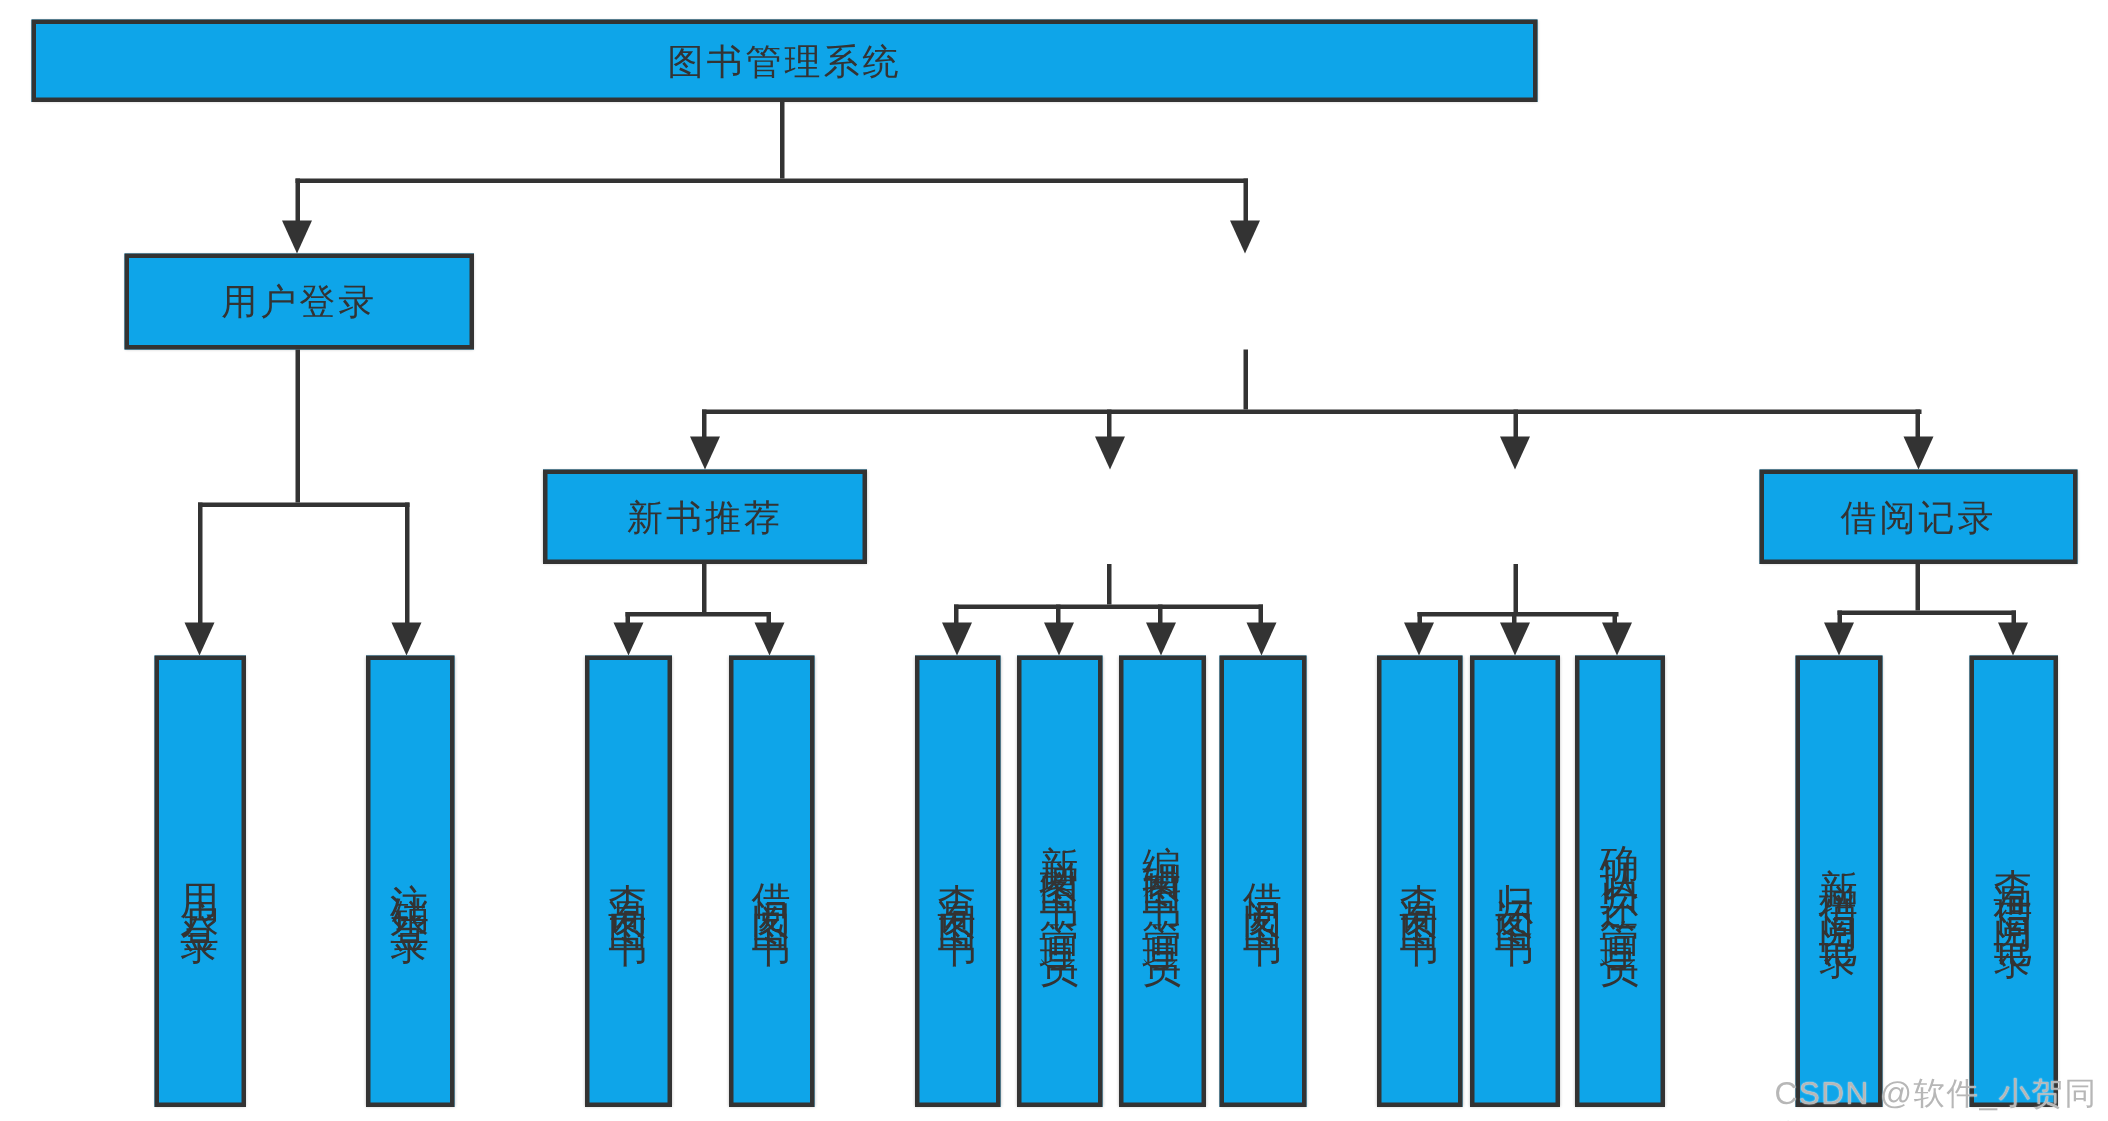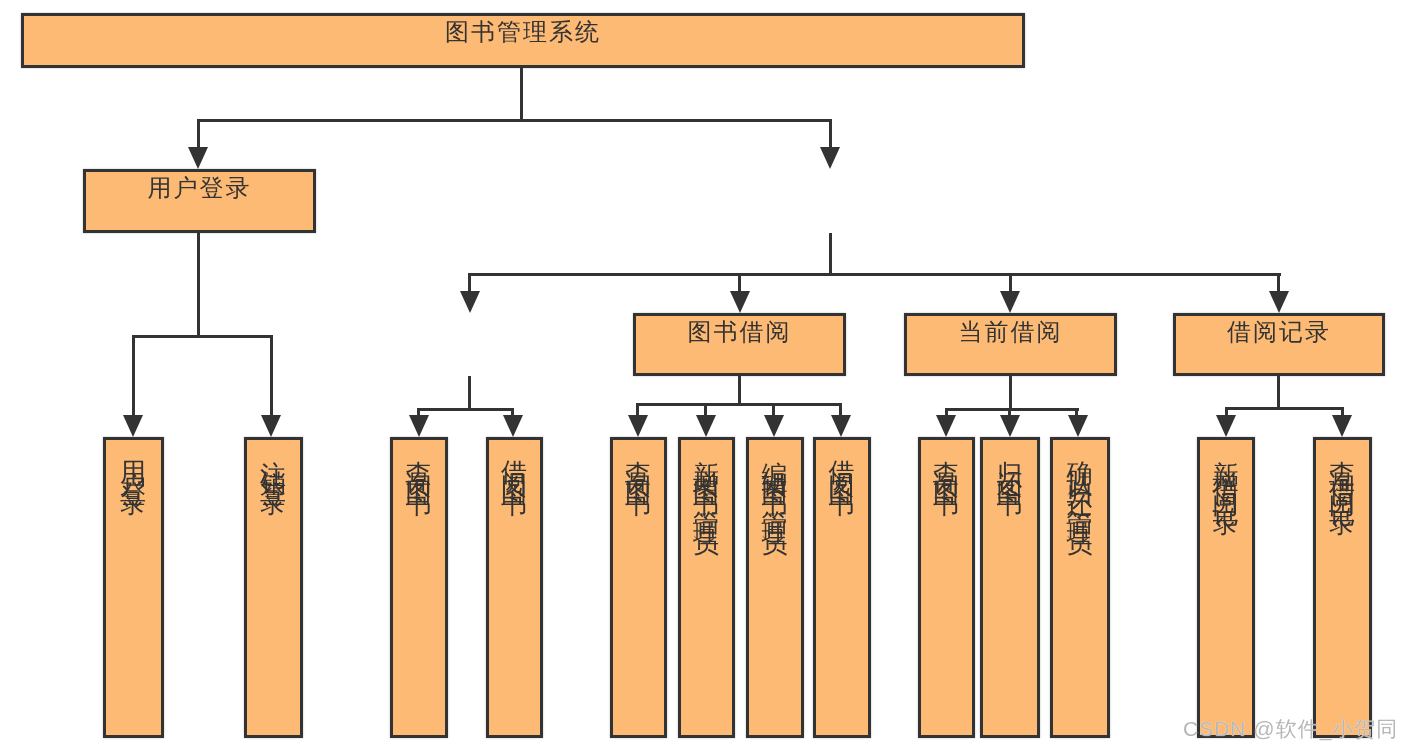--- a/index.html
+++ b/index.html
@@ -1,23 +1,23 @@
 <!DOCTYPE html>
 <html style="--line: #333333; --text: #333333; --watermark: #b7b7b7; --background: #ffffff;"><head>
 <meta charset="utf-8">
 <style>
   html,body{margin:0;padding:0;background:#fff;}
   .canvas{
     position:relative;width:1405px;height:747px;background:var(--background,#fff);
     font-family:"Liberation Sans","DejaVu Sans",sans-serif;overflow:hidden;
   }
   .box{
-    position:absolute;box-sizing:border-box;background:#fdba74;
+    position:absolute;box-sizing:border-box;background:#0ea5e9;
     border:3px solid var(--line,#333);
-    display:flex;align-items:flex-start;justify-content:center;
+    display:flex;align-items:center;justify-content:center;
     color:var(--text,#333);
     box-shadow:0 0 2px rgba(0,0,0,.25);
   }
   .hbox{font-size:24px;letter-spacing:2px;}
   .leaf .lbl{
     writing-mode:vertical-rl;text-orientation:mixed;
     font-size:26px;letter-spacing:10px;line-height:1;
     color:var(--text,#333);
   }
   .hl,.vl{position:absolute;background:var(--line,#333);}
@@ -65,25 +65,22 @@
   <i class="hl" style="left:468px;top:273px;width:813px;"></i>
   <i class="vl" style="left:468px;top:273px;height:21px;"></i>
   <i class="ah" style="left:460px;top:291px;"></i>
   <i class="vl" style="left:738px;top:273px;height:21px;"></i>
   <i class="ah" style="left:730px;top:291px;"></i>
   <i class="vl" style="left:1009px;top:273px;height:21px;"></i>
   <i class="ah" style="left:1000px;top:291px;"></i>
   <i class="vl" style="left:1277px;top:273px;height:21px;"></i>
   <i class="ah" style="left:1269px;top:291px;"></i>
 
-  <div class="box hbox" style="left:633px;top:313px;width:213px;height:63px;">
-    <span class="lbl">图书借阅</span>
-  </div>
-  <div class="box hbox" style="left:904px;top:313px;width:213px;height:63px;">
-    <span class="lbl">当前借阅</span>
+  <div class="box hbox" style="left:362px;top:313px;width:216px;height:63px;">
+    <span class="lbl">新书推荐</span>
   </div>
   <div class="box hbox" style="left:1173px;top:313px;width:212px;height:63px;">
     <span class="lbl">借阅记录</span>
   </div>
 
   <i class="vl" style="left:468px;top:376px;height:32px;"></i>
   <i class="hl" style="left:417px;top:408px;width:97px;"></i>
   <i class="vl" style="left:417px;top:408px;height:10px;"></i>
   <i class="ah" style="left:409px;top:415px;"></i>
   <i class="vl" style="left:511px;top:408px;height:10px;"></i>

